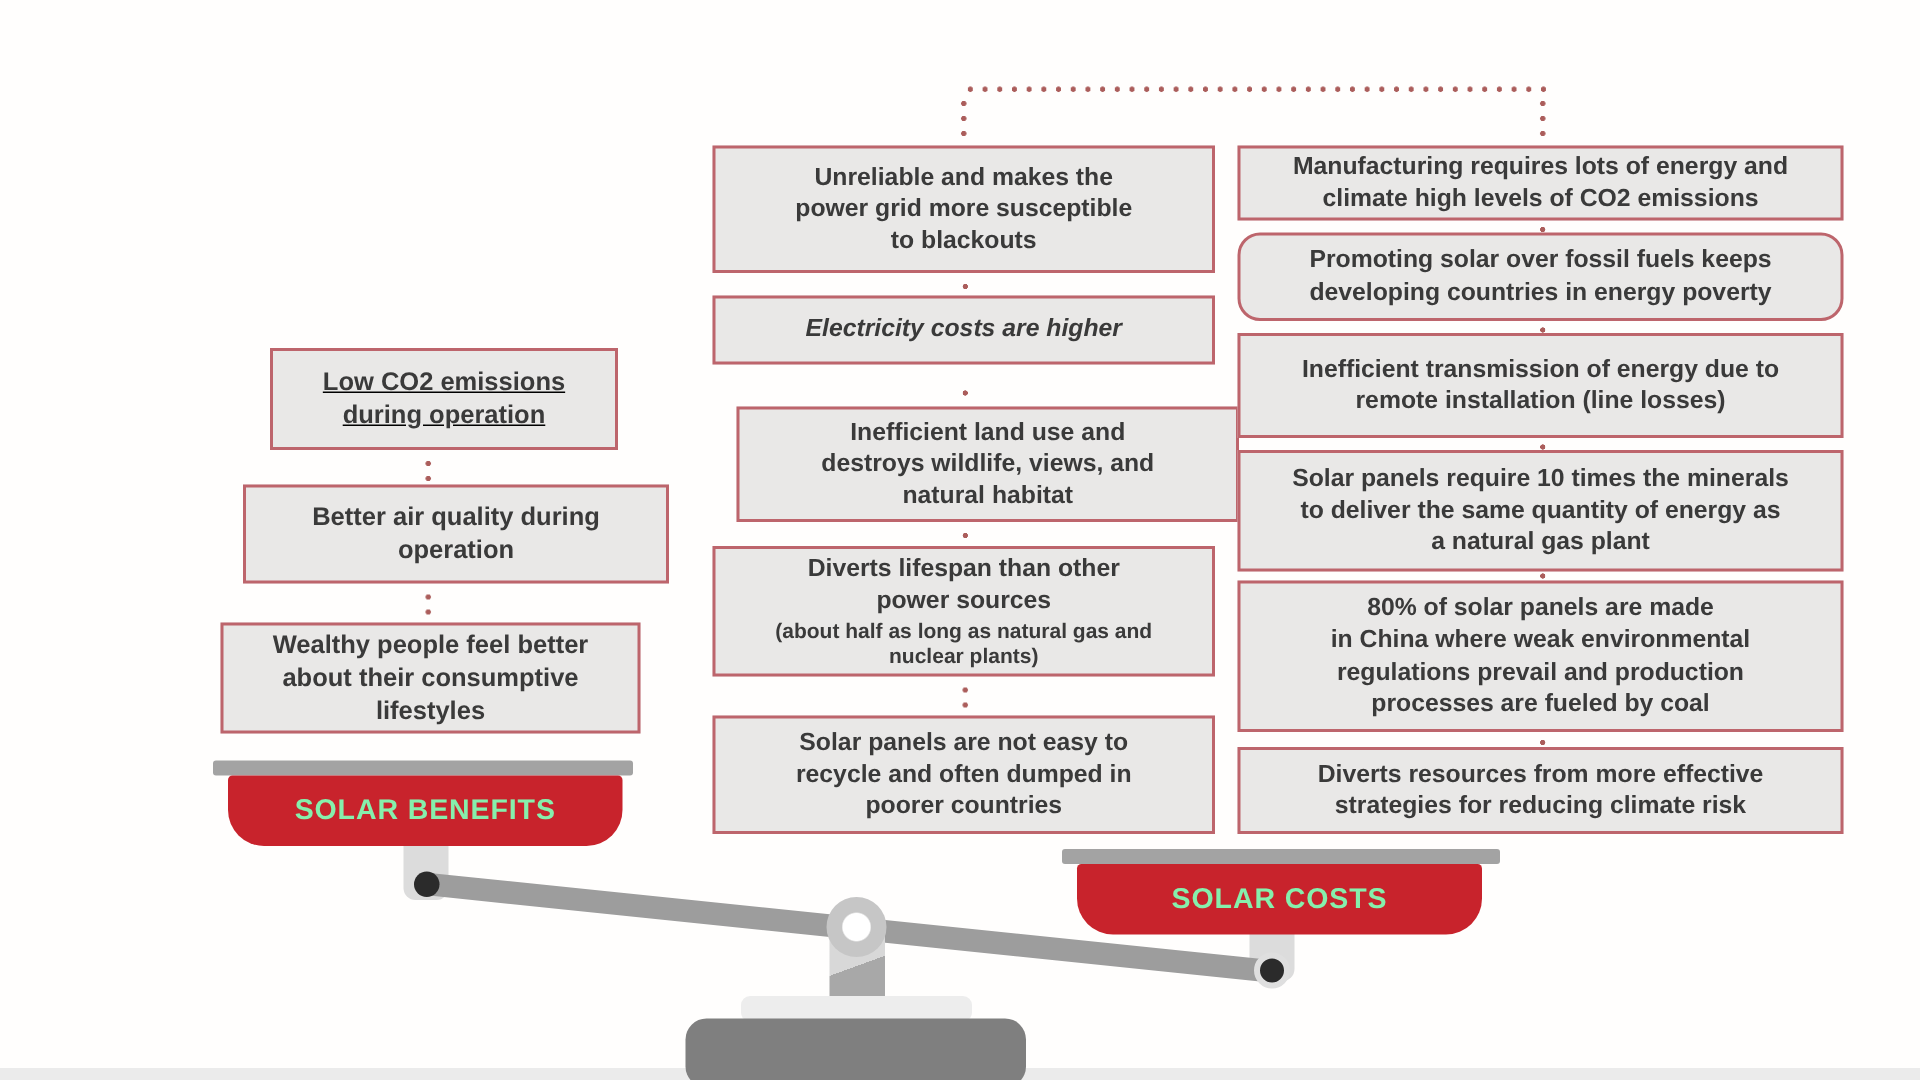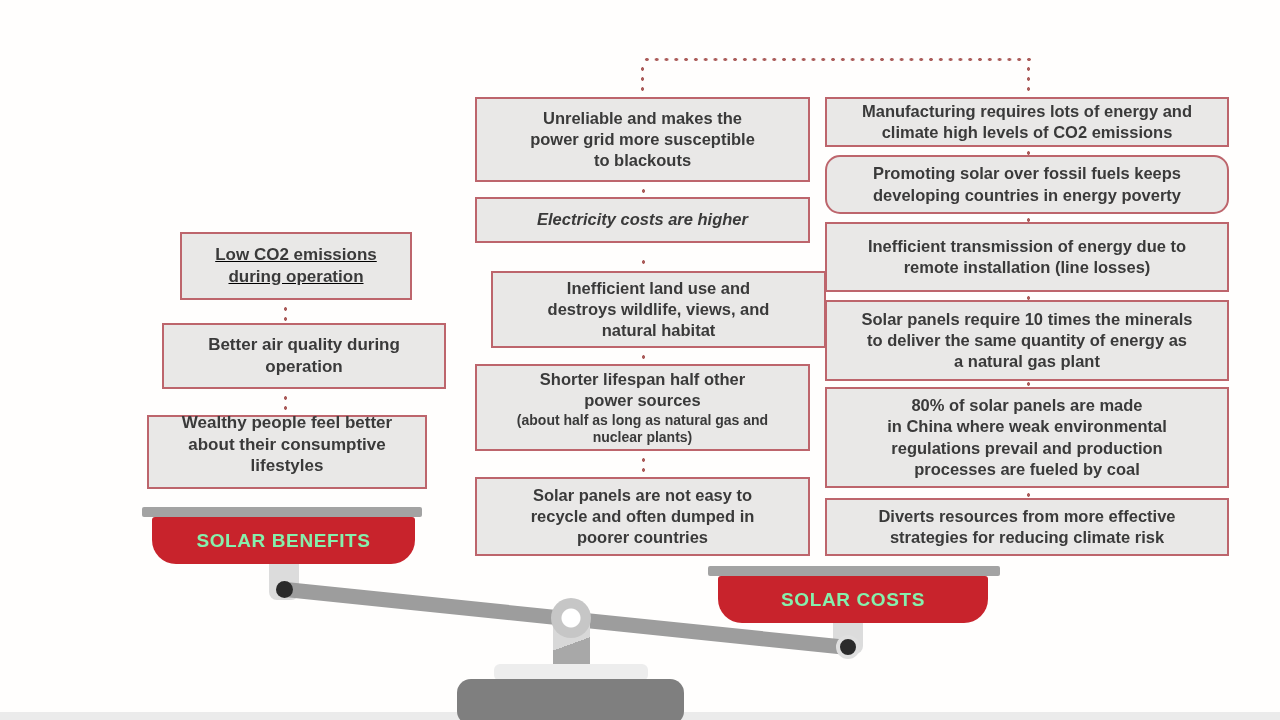--- a/index.html
+++ b/index.html
@@ -96,21 +96,21 @@
   <div class="box" style="left:180px;top:232px;width:232px;height:68px;text-decoration:underline;">
     <div class="box-text lg">Low CO2 emissions
 during operation</div>
   </div>
   <div class="dots-v" style="left:283px;top:304px;height:17px;"></div>
   <div class="box" style="left:162px;top:323px;width:284px;height:66px;">
     <div class="box-text lg">Better air quality during
 operation</div>
   </div>
   <div class="dots-v" style="left:283px;top:393px;height:19px;"></div>
-  <div class="box" style="left:147px;top:415px;width:280px;height:74px;justify-content:flex-end;">
+  <div class="box" style="left:147px;top:415px;width:280px;height:74px;">
     <div class="box-text lg">Wealthy people feel better
 about their consumptive
 lifestyles</div>
   </div>
 
   <div class="box" style="left:475px;top:97px;width:335px;height:85px;">
     <div class="box-text">Unreliable and makes the
 power grid more susceptible
 to blackouts</div>
   </div>
@@ -119,21 +119,21 @@
     <div class="box-text">Electricity costs are higher</div>
   </div>
   <div class="dots-v" style="left:641px;top:257px;height:10px;"></div>
   <div class="box" style="left:475px;top:271px;width:335px;height:77px;margin-left:16px;">
     <div class="box-text">Inefficient land use and
 destroys wildlife, views, and
 natural habitat</div>
   </div>
   <div class="dots-v" style="left:641px;top:352px;height:10px;"></div>
   <div class="box" style="left:475px;top:364px;width:335px;height:87px;">
-    <div class="box-text">Shorter lifespan half other
+    <div class="box-text">Diverts lifespan than other
 power sources</div>
     <div class="box-note">(about half as long as natural gas and
 nuclear plants)</div>
   </div>
   <div class="dots-v" style="left:641px;top:455px;height:19px;"></div>
   <div class="box" style="left:475px;top:477px;width:335px;height:79px;">
     <div class="box-text">Solar panels are not easy to
 recycle and often dumped in
 poorer countries</div>
   </div>

